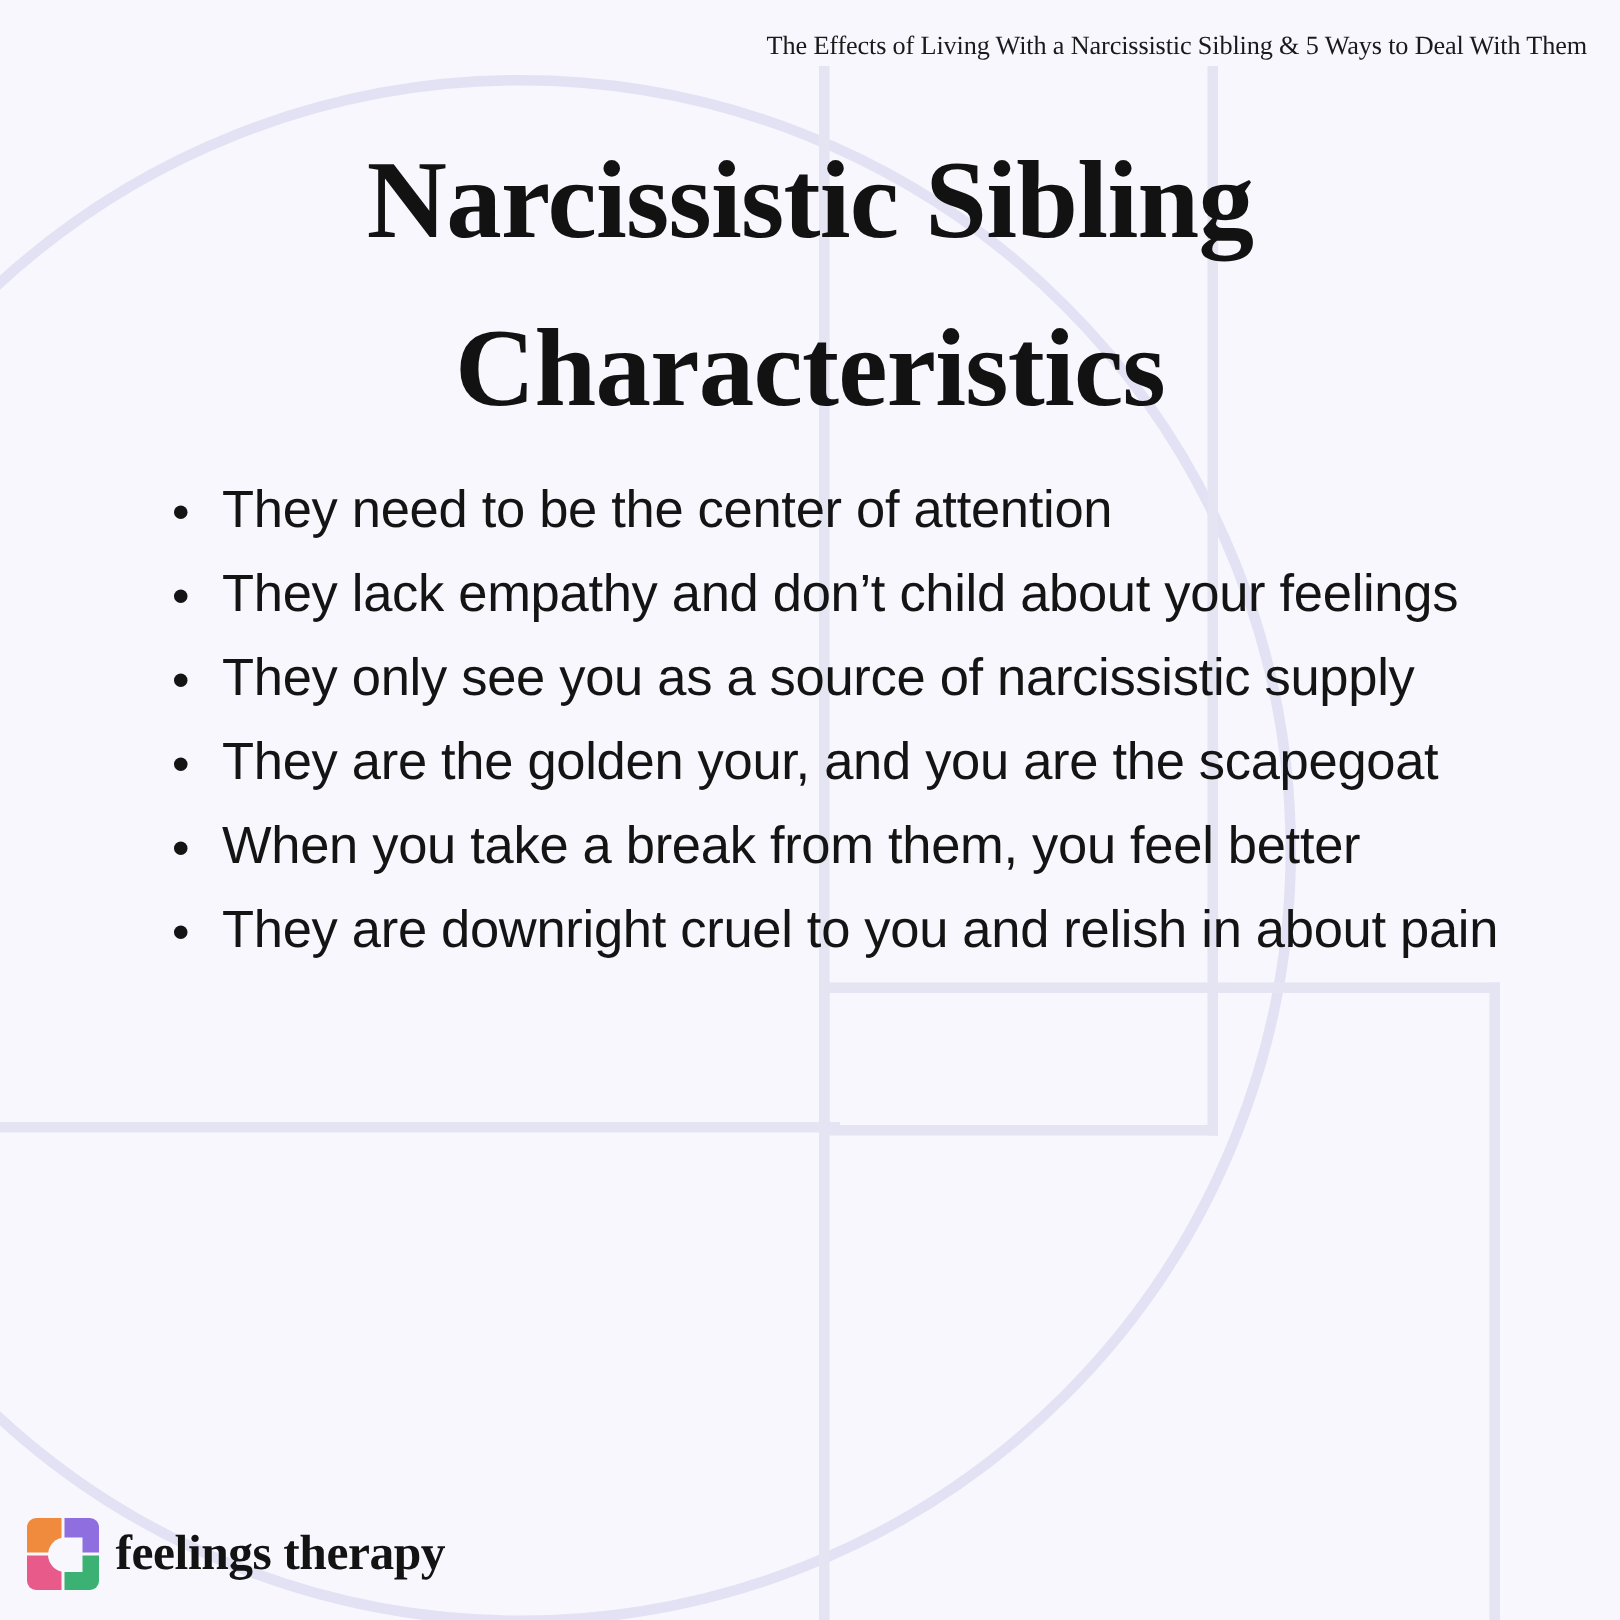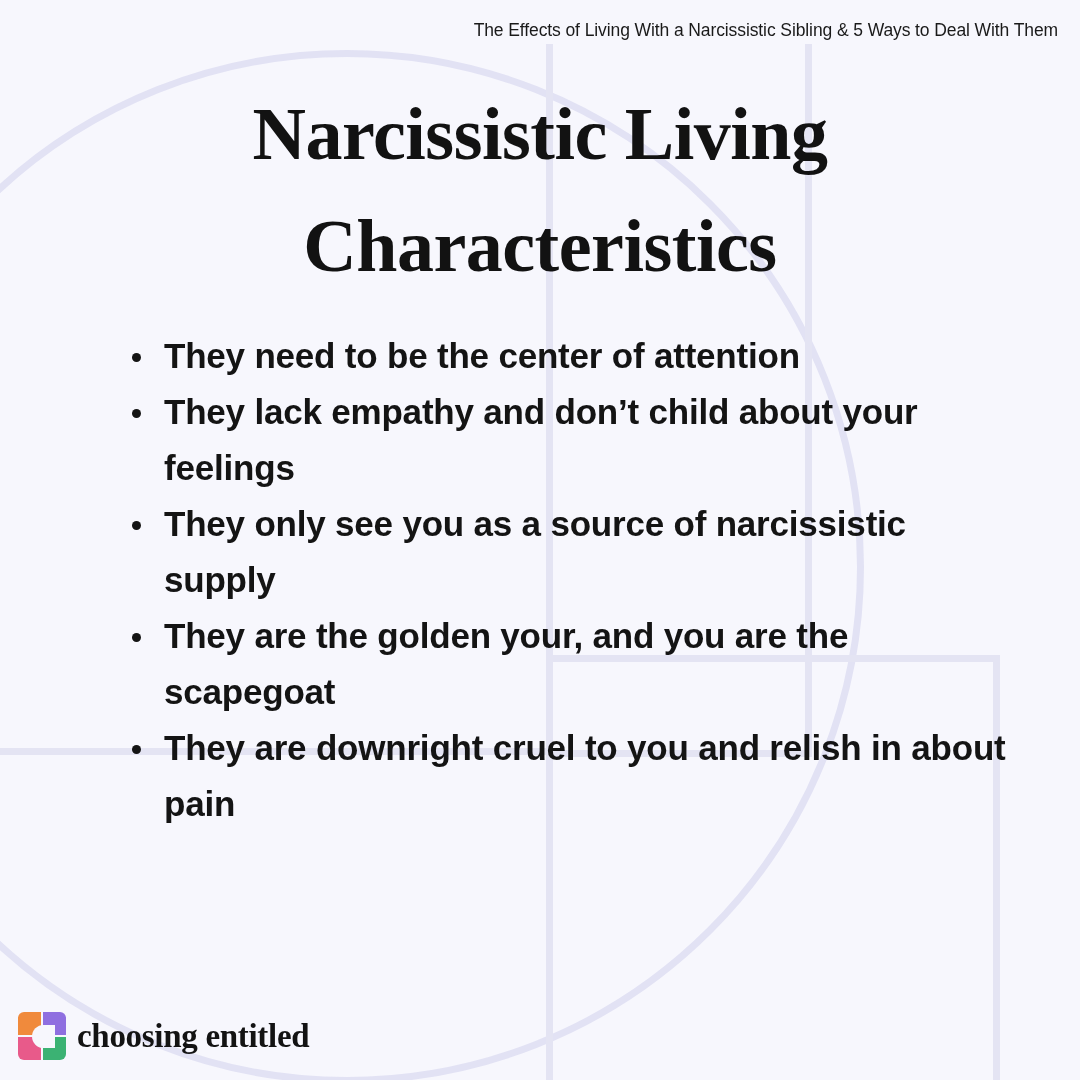--- a/index.html
+++ b/index.html
@@ -58,21 +58,21 @@
     background: #e4e4f3;
   }
 
   
   .header {
     position: absolute;
     top: 20px;
     right: 22px;
     font-size: 17.5px;
     color: #1a1a1a;
-    font-family: Liberation Sans, sans-serif;
+    font-family: Liberation Serif, serif;
     letter-spacing: -0.1px;
     white-space: nowrap;
   }
 
   
   .title {
     position: absolute;
     top: 78px;
     left: 60px;
     width: 960px;
@@ -84,24 +84,23 @@
     color: #121212;
     letter-spacing: -0.5px;
   }
 
   
   .list {
     position: absolute;
     top: 312px;
     left: 104px;
     width: 900px;
-    margin: 16px;
+    margin: 0;
     padding: 0;
     list-style: none;
-    font-weight: bold;
   }
   .list li {
     position: relative;
     padding-left: 44px;
     font-size: 35px;
     line-height: 56px;
     color: #141414;
     font-family: "Liberation Sans", sans-serif;
     letter-spacing: -0.2px;
     margin-bottom: 0px;
@@ -162,34 +161,35 @@
 
 <div class="canvas">
 
   <div class="deco deco-circle"></div>
   <div class="deco deco-rect-1"></div>
   <div class="deco deco-rect-2"></div>
   <div class="deco deco-line-left"></div>
 
   <div class="header">The Effects of Living With a Narcissistic Sibling &amp; 5 Ways to Deal With Them</div>
 
-  <div class="title">Narcissistic Living Characteristics</div>
+  <div class="title">Narcissistic Sibling Characteristics</div>
 
   <ul class="list">
     <li>They need to be the center of attention</li>
     <li>They lack empathy and don’t child about your feelings</li>
     <li>They only see you as a source of narcissistic supply</li>
     <li>They are the golden your, and you are the scapegoat</li>
+    <li>When you take a break from them, you feel better</li>
     <li>They are downright cruel to you and relish in about pain</li>
   </ul>
 
   <div class="footer">
     <div class="logo-mark">
       <div class="q q1"></div>
       <div class="q q2"></div>
       <div class="q q3"></div>
       <div class="q q4"></div>
       <div class="notch"></div>
     </div>
-    <div class="logo-text">choosing entitled</div>
+    <div class="logo-text">feelings therapy</div>
   </div>
 
 </div>
 
 </body></html>

